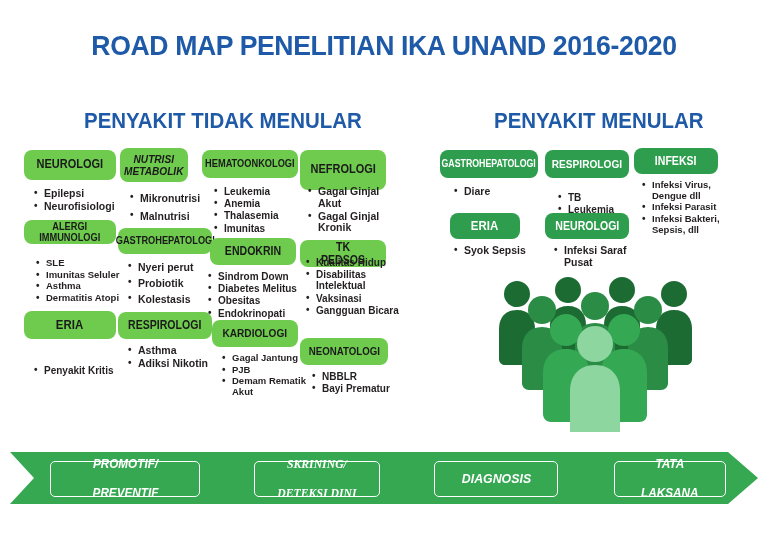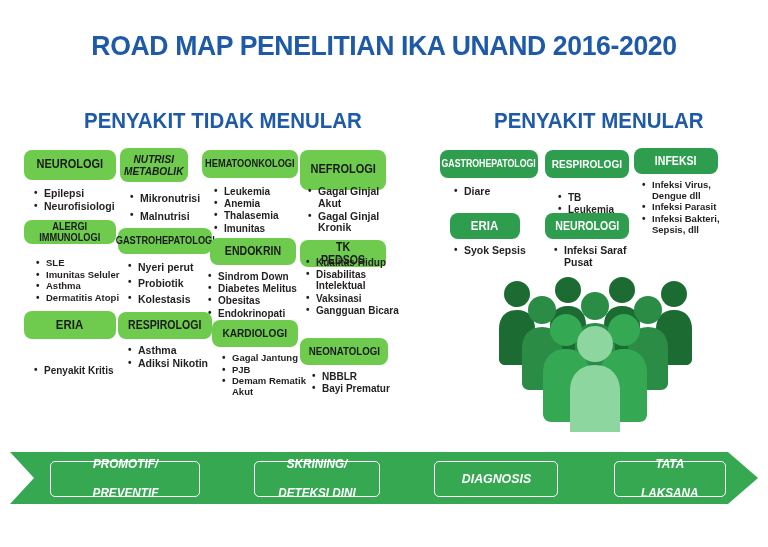--- a/index.html
+++ b/index.html
@@ -292,21 +292,21 @@
       <polygon points="0,0 718,0 748,26 718,52 0,52 24,26" fill="#36A852"></polygon>
     </svg>
 
     <div class="banner-box" style="left:40px;top:9px;width:150px;height:36px;">
       <span>
         <span>PROMOTIF/</span><br>
         <span>PREVENTIF</span>
       </span>
     </div>
 
-    <div class="banner-box" style="left:244px;top:9px;width:126px;height:36px;">
+    <div class="banner-box" style="left:244px;top:9px;width:126px;height:36px;font-family:Liberation Serif, serif;">
       <span>
         <span>SKRINING/</span><br>
         <span>DETEKSI DINI</span>
       </span>
     </div>
 
     <div class="banner-box" style="left:424px;top:9px;width:124px;height:36px;">
       <span>DIAGNOSIS</span>
     </div>
 

